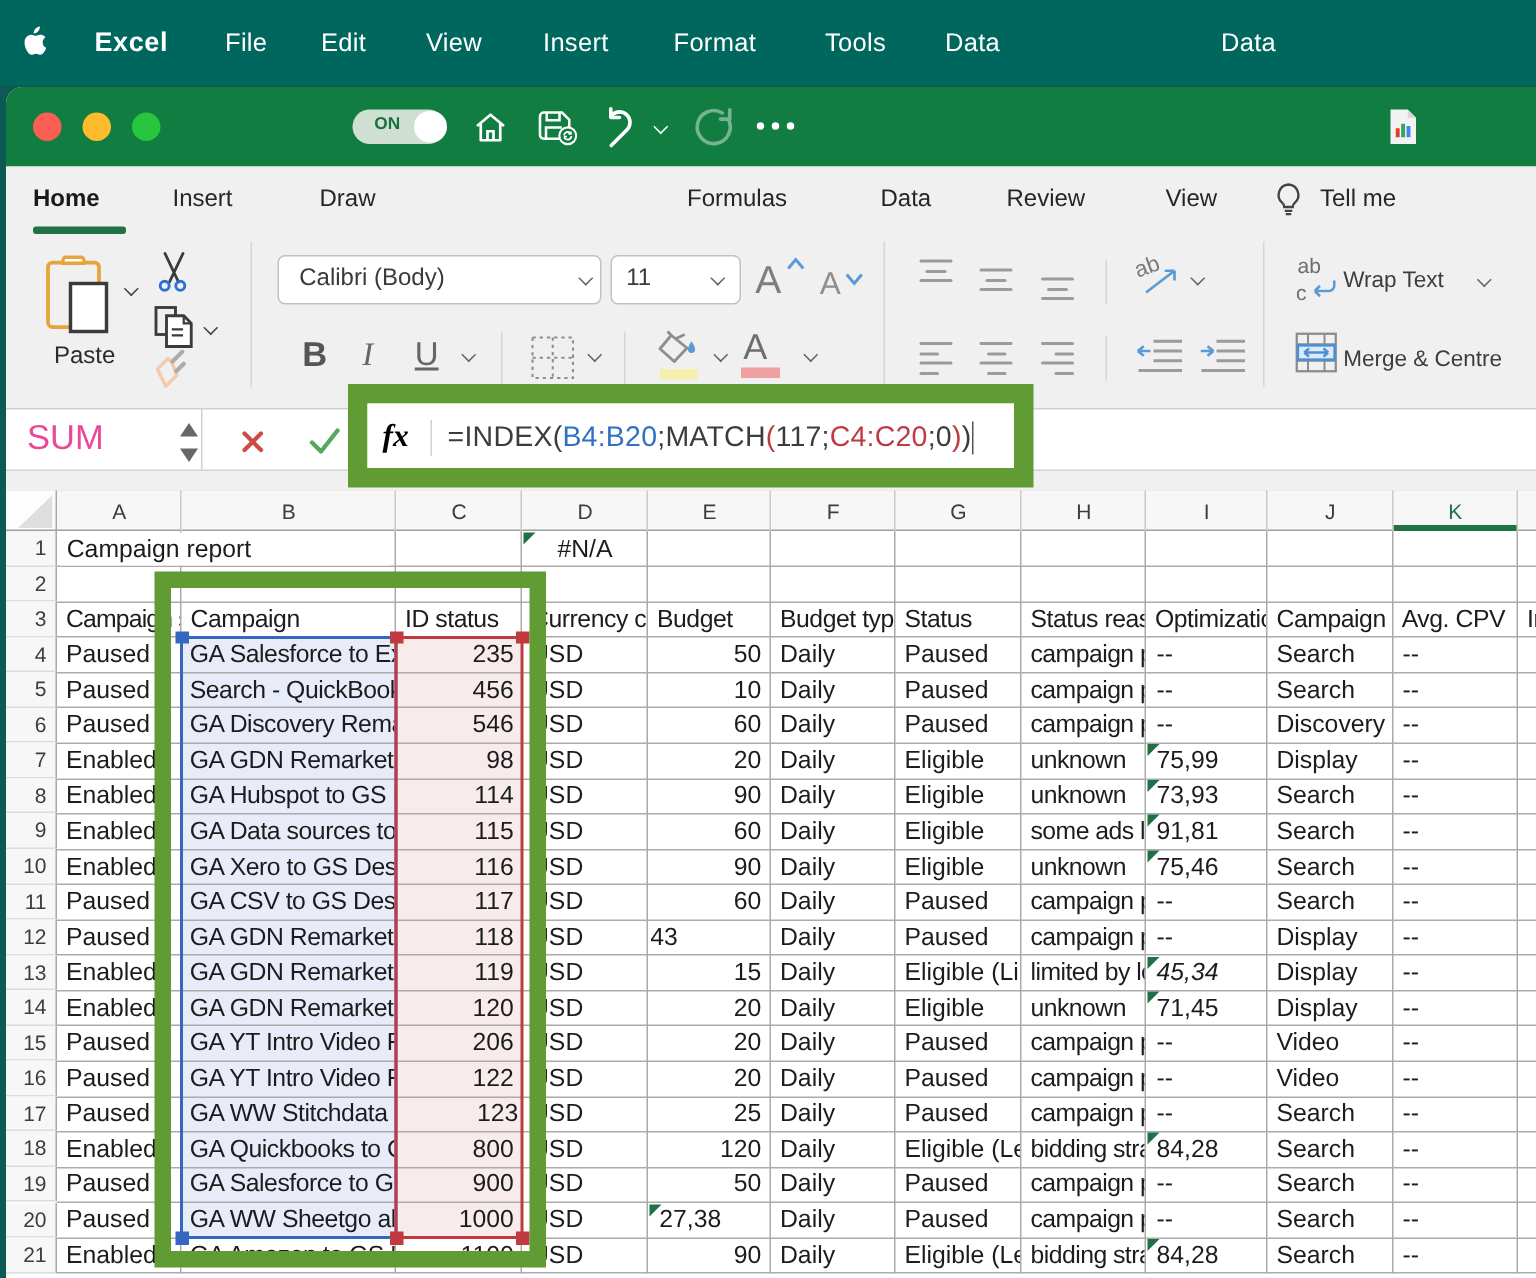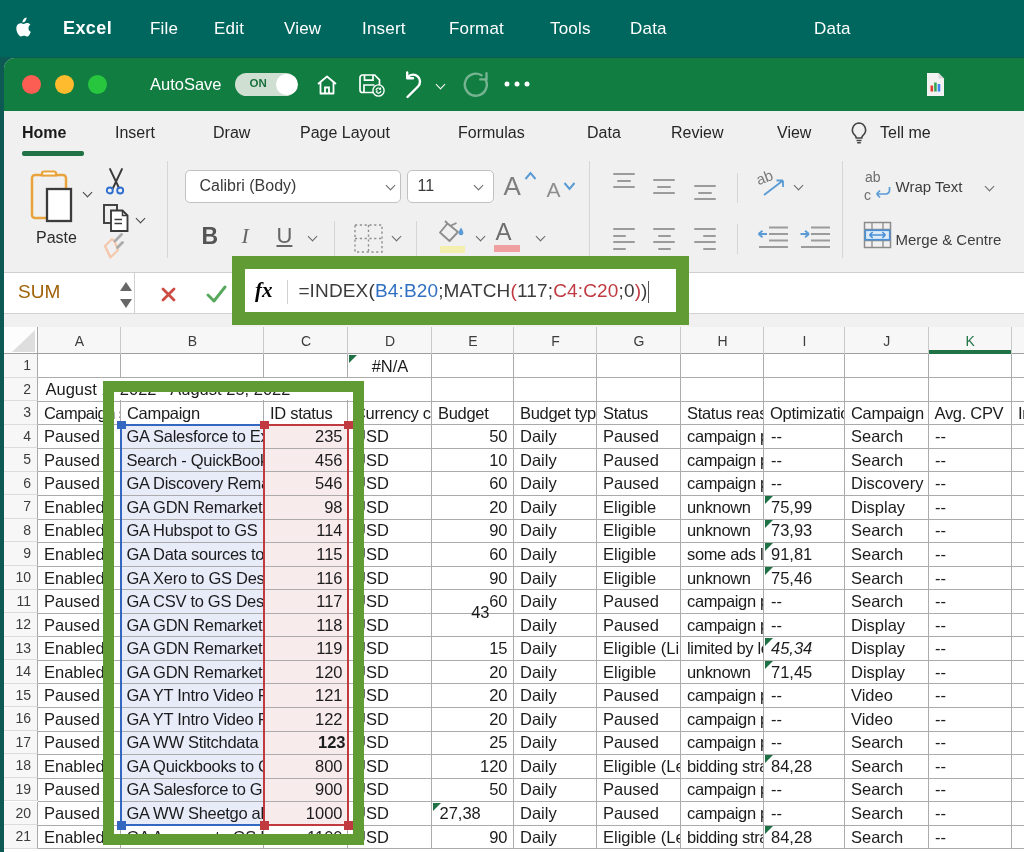--- a/index.html
+++ b/index.html
@@ -42,21 +42,20 @@
  <div class="mi" style="left:449px;">Format</div>
  <div class="mi" style="left:550px;">Tools</div>
  <div class="mi" style="left:630px;">Data</div>
  <div class="mi" style="left:814px;">Data</div>
 </div>
 <div id="win">
  <div id="titlebar">
   <div class="tl" style="left:18px;background:#fd5e54;"></div>
   <div class="tl" style="left:51px;background:#fdbb2d;"></div>
   <div class="tl" style="left:84px;background:#27c63e;"></div>
-  <div class="ttxt" style="left:146.5px;">AutoSave</div>
   <div style="position:absolute;left:231px;top:14.5px;width:62px;height:23.5px;border-radius:12px;background:#cfe0d2;"></div>
   <div style="position:absolute;left:246px;top:19px;font-size:11.5px;font-weight:bold;color:#19703c;">ON</div>
   <div style="position:absolute;left:272.5px;top:15.5px;width:21.5px;height:21.5px;border-radius:50%;background:#fff;"></div>
   <svg style="position:absolute;left:311.5px;top:15px;" width="24" height="24" viewBox="0 0 24 24">
         <path d="M3 11L12 3.5 21 11M5.5 9.5V20.5h13V9.5" stroke="#fff" stroke-width="1.8" fill="none" stroke-linejoin="round"></path>
         <path d="M10 20.5v-6h4v6" stroke="#fff" stroke-width="1.8" fill="none"></path>
       </svg>
   <svg style="position:absolute;left:354.5px;top:15px;" width="28" height="25" viewBox="0 0 28 25">
         <path d="M2 4.5A2.5 2.5 0 014.5 2h12.2L21.5 6.8V17a2.5 2.5 0 01-2.5 2.5h-14.5A2.5 2.5 0 012 17z" stroke="#fff" stroke-width="1.7" fill="none"></path>
         <path d="M6.5 2v5.2h8.5V2M6 19.5v-7.5h10.5" stroke="#fff" stroke-width="1.7" fill="none"></path>
@@ -84,21 +83,20 @@
         <rect x="4.5" y="13.5" width="2.6" height="6" fill="#e03c31"></rect>
         <rect x="8.1" y="10.5" width="2.6" height="9" fill="#34a853"></rect>
         <rect x="11.7" y="12" width="2.6" height="7.5" fill="#4285f4"></rect>
       </svg>
  </div>
  <div id="ribbon">
   <div class="tab" style="left:18.5px;font-weight:bold;color:#1a1a1a;">Home</div>
   <div style="position:absolute;left:18.5px;top:40px;width:61.5px;height:4.5px;background:#217346;border-radius:2px;"></div>
   <div class="tab" style="left:111.5px;">Insert</div>
   <div class="tab" style="left:209.5px;">Draw</div>
-  <div class="tab" style="left:296.5px;">Page Layout</div>
   <div class="tab" style="left:454.5px;">Formulas</div>
   <div class="tab" style="left:583.5px;">Data</div>
   <div class="tab" style="left:667.5px;">Review</div>
   <div class="tab" style="left:773.5px;">View</div>
   <svg style="position:absolute;left:844px;top:10px;" width="22" height="24" viewBox="0 0 22 24">
         <path d="M11 2a7 7 0 00-4 12.4c.8.7 1.2 1.6 1.2 2.6h5.6c0-1 .4-1.9 1.2-2.6A7 7 0 0011 2z" stroke="#444" stroke-width="1.6" fill="none"></path>
         <path d="M8.5 19.5h5M9.2 21.8h3.6" stroke="#444" stroke-width="1.5"></path>
       </svg>
   <div class="tab" style="left:876.5px;">Tell me</div>
 
@@ -223,21 +221,21 @@
    <rect x="1.5" y="1.5" width="26" height="25" fill="none" stroke="#8b8b8b" stroke-width="1.5"></rect>
    <path d="M1.5 8.5h26M9 1.5v7m11-7v7M9 19.5v7m11-7v7M1.5 19.5h26" stroke="#8b8b8b" stroke-width="1.3"></path>
    <rect x="2.3" y="9.3" width="24.4" height="9.4" fill="#ddebf7" stroke="#4a90d9" stroke-width="1.6"></rect>
    <path d="M6.5 14h16m-16 0l3.2-2.8M6.5 14l3.2 2.8M22.5 14l-3.2-2.8m3.2 2.8l-3.2 2.8" stroke="#4a90d9" stroke-width="1.6" fill="none"></path>
   </svg>
   <div class="rlbl" style="left:892px;top:120px;">Merge &amp; Centre</div>
 
  </div>
  <div id="fbar">
   <div style="position:absolute;left:0;top:0;width:131px;height:100%;border-right:1px solid #d0d0d0;"></div>
-  <div style="position:absolute;left:14.5px;top:0;height:40px;line-height:37px;font-size:19px;color:#a16207;">SUM</div>
+  <div style="position:absolute;left:14.5px;top:0;height:40px;line-height:37px;font-size:23px;color:#ec4899;">SUM</div>
   <div style="position:absolute;left:116px;top:9px;width:0;height:0;border-left:6.5px solid transparent;border-right:6.5px solid transparent;border-bottom:9.5px solid #676767;"></div>
   <div style="position:absolute;left:116px;top:26px;width:0;height:0;border-left:6.5px solid transparent;border-right:6.5px solid transparent;border-top:9.5px solid #676767;"></div>
   <svg style="position:absolute;left:157px;top:14px;" width="15" height="15" viewBox="0 0 15 15">
         <path d="M2 2l11 11M13 2L2 13" stroke="#cc4b43" stroke-width="2.8" stroke-linecap="round"></path>
       </svg>
   <svg style="position:absolute;left:202px;top:12px;" width="21" height="18" viewBox="0 0 21 18">
         <path d="M2 10l6 6L19 2" stroke="#58a85c" stroke-width="2.9" fill="none" stroke-linecap="round" stroke-linejoin="round"></path>
       </svg>
  </div>
  <div id="gridwrap">
@@ -329,22 +327,22 @@
 <div style="position:absolute;left:116.5px;top:97.1px;width:145.0px;height:402.4px;border:2.5px solid #3468c0;z-index:4;"></div>
 <div style="position:absolute;left:260.5px;top:98.1px;width:84.0px;height:400.4px;background:#f8ebeb;z-index:1;"></div>
 <div style="position:absolute;left:259.5px;top:97.1px;width:86.0px;height:402.4px;border:2.5px solid #c03a40;z-index:4;"></div>
 <div class="hnd" style="left:113.5px;top:94.1px;background:#3468c0;"></div>
 <div class="hnd" style="left:113.5px;top:494.5px;background:#3468c0;"></div>
 <div class="hnd" style="left:256.5px;top:94.1px;background:#c03a40;"></div>
 <div class="hnd" style="left:340.5px;top:94.1px;background:#c03a40;"></div>
 <div class="hnd" style="left:256.5px;top:494.5px;background:#c03a40;"></div>
 <div class="hnd" style="left:340.5px;top:494.5px;background:#c03a40;"></div>
 
+  <div class="c" style="left:36px;top:28.2px;width:220px;height:22.05px;padding-left:5px;background:#fff;">Campaign report</div>
 <div class="c" style="left:346.0px;top:28.0px;width:81.0px;height:22.1px;text-align:center;">#N/A</div>
-<div class="c" style="left:36px;top:51.8px;width:308px;height:22.05px;padding-left:6px;background:#fff;">August 1, 2022 - August 25, 2022</div>
 <div class="c" style="left:36.0px;top:75.1px;width:80.0px;height:22.1px;padding-left:4.5px;letter-spacing:-0.55px;">Campaign status</div>
 <div class="c" style="left:119.0px;top:75.1px;width:140.0px;height:22.1px;padding-left:4.5px;letter-spacing:-0.3px;">Campaign</div>
 <div class="c" style="left:262.0px;top:75.1px;width:81.0px;height:22.1px;padding-left:4.5px;letter-spacing:-0.3px;">ID status</div>
 <div class="c" style="left:346.0px;top:75.1px;width:81.0px;height:22.1px;padding-left:4.5px;letter-spacing:-0.3px;">Currency code</div>
 <div class="c" style="left:430.0px;top:75.1px;width:79.0px;height:22.1px;padding-left:4.5px;letter-spacing:-0.3px;">Budget</div>
 <div class="c" style="left:512.0px;top:75.1px;width:80.0px;height:22.1px;padding-left:4.5px;letter-spacing:-0.3px;">Budget type</div>
 <div class="c" style="left:595.0px;top:75.1px;width:81.0px;height:22.1px;padding-left:4.5px;letter-spacing:-0.3px;">Status</div>
 <div class="c" style="left:679.0px;top:75.1px;width:80.0px;height:22.1px;padding-left:4.5px;letter-spacing:-0.3px;">Status reasons</div>
 <div class="c" style="left:762.0px;top:75.1px;width:78.0px;height:22.1px;padding-left:4.5px;letter-spacing:-0.3px;">Optimization score</div>
 <div class="c" style="left:843.0px;top:75.1px;width:80.5px;height:22.1px;padding-left:4.5px;letter-spacing:-0.3px;">Campaign type</div>
@@ -435,21 +433,21 @@
 <div class="c" style="left:512.0px;top:263.5px;width:80.0px;height:22.1px;padding-left:4.5px;">Daily</div>
 <div class="c" style="left:595.0px;top:263.5px;width:81.0px;height:22.1px;padding-left:4.5px;">Paused</div>
 <div class="c" style="left:679.0px;top:263.5px;width:80.0px;height:22.1px;padding-left:4.5px;letter-spacing:-0.35px;">campaign paused by user</div>
 <div class="c" style="left:762.0px;top:263.5px;width:78.0px;height:22.1px;padding-left:5.5px;">--</div>
 <div class="c" style="left:843.0px;top:263.5px;width:80.5px;height:22.1px;padding-left:4.5px;">Search</div>
 <div class="c" style="left:926.5px;top:263.5px;width:80.5px;height:22.1px;padding-left:5px;">--</div>
 <div class="c" style="left:36.0px;top:287.0px;width:80.0px;height:22.1px;padding-left:4.5px;">Paused</div>
 <div class="c" style="left:119.0px;top:287.0px;width:140.0px;height:22.1px;padding-left:4px;letter-spacing:-0.3px;">GA GDN Remarketing</div>
 <div class="c" style="left:262.0px;top:287.0px;width:81.0px;height:22.1px;text-align:right;padding-right:4px;">118</div>
 <div class="c" style="left:346.0px;top:287.0px;width:81.0px;height:22.1px;padding-left:4.5px;">USD</div>
-<div class="c" style="left:430.0px;top:274px;width:79.0px;height:22.1px;text-align:right;padding-right:23px;">43</div>
+<div class="c" style="left:430.0px;top:287.0px;width:79.0px;height:22.1px;text-align:left;padding-right:3px;">43</div>
 <div class="c" style="left:512.0px;top:287.0px;width:80.0px;height:22.1px;padding-left:4.5px;">Daily</div>
 <div class="c" style="left:595.0px;top:287.0px;width:81.0px;height:22.1px;padding-left:4.5px;">Paused</div>
 <div class="c" style="left:679.0px;top:287.0px;width:80.0px;height:22.1px;padding-left:4.5px;letter-spacing:-0.35px;">campaign paused by user</div>
 <div class="c" style="left:762.0px;top:287.0px;width:78.0px;height:22.1px;padding-left:5.5px;">--</div>
 <div class="c" style="left:843.0px;top:287.0px;width:80.5px;height:22.1px;padding-left:4.5px;">Display</div>
 <div class="c" style="left:926.5px;top:287.0px;width:80.5px;height:22.1px;padding-left:5px;">--</div>
 <div class="c" style="left:36.0px;top:310.6px;width:80.0px;height:22.1px;padding-left:4.5px;">Enabled</div>
 <div class="c" style="left:119.0px;top:310.6px;width:140.0px;height:22.1px;padding-left:4px;letter-spacing:-0.3px;">GA GDN Remarketing</div>
 <div class="c" style="left:262.0px;top:310.6px;width:81.0px;height:22.1px;text-align:right;padding-right:4px;">119</div>
 <div class="c" style="left:346.0px;top:310.6px;width:81.0px;height:22.1px;padding-left:4.5px;">USD</div>
@@ -466,21 +464,21 @@
 <div class="c" style="left:346.0px;top:334.2px;width:81.0px;height:22.1px;padding-left:4.5px;">USD</div>
 <div class="c" style="left:430.0px;top:334.2px;width:79.0px;height:22.1px;text-align:right;padding-right:5px;">20</div>
 <div class="c" style="left:512.0px;top:334.2px;width:80.0px;height:22.1px;padding-left:4.5px;">Daily</div>
 <div class="c" style="left:595.0px;top:334.2px;width:81.0px;height:22.1px;padding-left:4.5px;">Eligible</div>
 <div class="c" style="left:679.0px;top:334.2px;width:80.0px;height:22.1px;padding-left:4.5px;letter-spacing:-0.35px;">unknown</div>
 <div class="c" style="left:762.0px;top:334.2px;width:78.0px;height:22.1px;padding-left:5.5px;">71,45</div>
 <div class="c" style="left:843.0px;top:334.2px;width:80.5px;height:22.1px;padding-left:4.5px;">Display</div>
 <div class="c" style="left:926.5px;top:334.2px;width:80.5px;height:22.1px;padding-left:5px;">--</div>
 <div class="c" style="left:36.0px;top:357.7px;width:80.0px;height:22.1px;padding-left:4.5px;">Paused</div>
 <div class="c" style="left:119.0px;top:357.7px;width:140.0px;height:22.1px;padding-left:4px;letter-spacing:-0.3px;">GA YT Intro Video Remarketing</div>
-<div class="c" style="left:262.0px;top:357.7px;width:81.0px;height:22.1px;text-align:right;padding-right:4px;">121</div>
+<div class="c" style="left:262.0px;top:357.7px;width:81.0px;height:22.1px;text-align:right;padding-right:4px;">206</div>
 <div class="c" style="left:346.0px;top:357.7px;width:81.0px;height:22.1px;padding-left:4.5px;">USD</div>
 <div class="c" style="left:430.0px;top:357.7px;width:79.0px;height:22.1px;text-align:right;padding-right:5px;">20</div>
 <div class="c" style="left:512.0px;top:357.7px;width:80.0px;height:22.1px;padding-left:4.5px;">Daily</div>
 <div class="c" style="left:595.0px;top:357.7px;width:81.0px;height:22.1px;padding-left:4.5px;">Paused</div>
 <div class="c" style="left:679.0px;top:357.7px;width:80.0px;height:22.1px;padding-left:4.5px;letter-spacing:-0.35px;">campaign paused by user</div>
 <div class="c" style="left:762.0px;top:357.7px;width:78.0px;height:22.1px;padding-left:5.5px;">--</div>
 <div class="c" style="left:843.0px;top:357.7px;width:80.5px;height:22.1px;padding-left:4.5px;">Video</div>
 <div class="c" style="left:926.5px;top:357.7px;width:80.5px;height:22.1px;padding-left:5px;">--</div>
 <div class="c" style="left:36.0px;top:381.2px;width:80.0px;height:22.1px;padding-left:4.5px;">Paused</div>
 <div class="c" style="left:119.0px;top:381.2px;width:140.0px;height:22.1px;padding-left:4px;letter-spacing:-0.3px;">GA YT Intro Video Remarketing</div>
@@ -488,21 +486,21 @@
 <div class="c" style="left:346.0px;top:381.2px;width:81.0px;height:22.1px;padding-left:4.5px;">USD</div>
 <div class="c" style="left:430.0px;top:381.2px;width:79.0px;height:22.1px;text-align:right;padding-right:5px;">20</div>
 <div class="c" style="left:512.0px;top:381.2px;width:80.0px;height:22.1px;padding-left:4.5px;">Daily</div>
 <div class="c" style="left:595.0px;top:381.2px;width:81.0px;height:22.1px;padding-left:4.5px;">Paused</div>
 <div class="c" style="left:679.0px;top:381.2px;width:80.0px;height:22.1px;padding-left:4.5px;letter-spacing:-0.35px;">campaign paused by user</div>
 <div class="c" style="left:762.0px;top:381.2px;width:78.0px;height:22.1px;padding-left:5.5px;">--</div>
 <div class="c" style="left:843.0px;top:381.2px;width:80.5px;height:22.1px;padding-left:4.5px;">Video</div>
 <div class="c" style="left:926.5px;top:381.2px;width:80.5px;height:22.1px;padding-left:5px;">--</div>
 <div class="c" style="left:36.0px;top:404.8px;width:80.0px;height:22.1px;padding-left:4.5px;">Paused</div>
 <div class="c" style="left:119.0px;top:404.8px;width:140.0px;height:22.1px;padding-left:4px;letter-spacing:-0.3px;">GA WW Stitchdata ads</div>
-<div class="c" style="left:262.0px;top:404.8px;width:84px;height:22.1px;text-align:right;padding-right:4px;font-weight:bold;">123</div>
+<div class="c" style="left:262.0px;top:404.8px;width:84px;height:22.1px;text-align:right;padding-right:4px;">123</div>
 <div class="c" style="left:346.0px;top:404.8px;width:81.0px;height:22.1px;padding-left:4.5px;">USD</div>
 <div class="c" style="left:430.0px;top:404.8px;width:79.0px;height:22.1px;text-align:right;padding-right:5px;">25</div>
 <div class="c" style="left:512.0px;top:404.8px;width:80.0px;height:22.1px;padding-left:4.5px;">Daily</div>
 <div class="c" style="left:595.0px;top:404.8px;width:81.0px;height:22.1px;padding-left:4.5px;">Paused</div>
 <div class="c" style="left:679.0px;top:404.8px;width:80.0px;height:22.1px;padding-left:4.5px;letter-spacing:-0.35px;">campaign paused by user</div>
 <div class="c" style="left:762.0px;top:404.8px;width:78.0px;height:22.1px;padding-left:5.5px;">--</div>
 <div class="c" style="left:843.0px;top:404.8px;width:80.5px;height:22.1px;padding-left:4.5px;">Search</div>
 <div class="c" style="left:926.5px;top:404.8px;width:80.5px;height:22.1px;padding-left:5px;">--</div>
 <div class="c" style="left:36.0px;top:428.4px;width:80.0px;height:22.1px;padding-left:4.5px;">Enabled</div>
 <div class="c" style="left:119.0px;top:428.4px;width:140.0px;height:22.1px;padding-left:4px;letter-spacing:-0.3px;">GA Quickbooks to GS Desktop</div>

